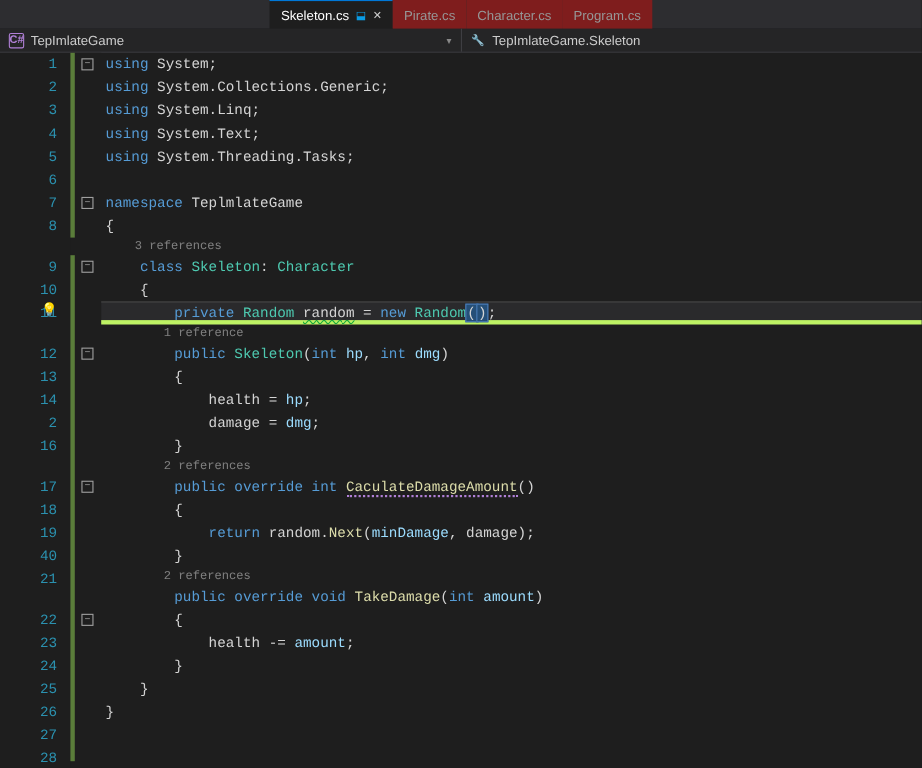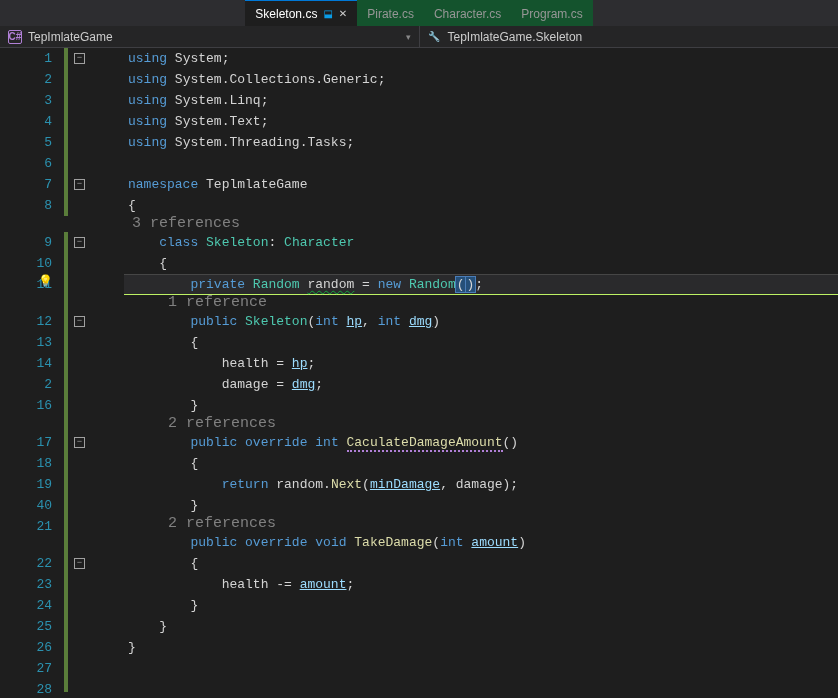--- a/index.html
+++ b/index.html
@@ -17,21 +17,21 @@
   background: #2d2d30;
   height: 26px;
   align-items: stretch;
   justify-content: center;
 }
 .tab {
   display: flex;
   align-items: center;
   padding: 0 10px;
   cursor: pointer;
-  background: #14532d;
+  background: #7f1d1d;
   color: #969696;
   font-family: 'Segoe UI', Tahoma, sans-serif;
   font-size: 12px;
   gap: 6px;
   border-top: 1px solid transparent;
 }
 .tab.active {
   background: #1e1e1e;
   color: #ffffff;
   border-top: 1px solid #0078d7;
@@ -115,43 +115,42 @@
 .code-area {
   flex: 1;
   position: relative;
 }
 .code-line {
   height: 21px;
   line-height: 21px;
   white-space: pre;
   padding-left: 4px;
   position: relative;
-  margin-left: 32px;
 }
 .code-line.highlighted {
   background: #2a2a2c;
   border-top: 1px solid #464646;
-  border-bottom: 1px solid #bef264;
+  border-bottom: 4px solid #bef264;
   height: 21px;
   box-sizing: border-box;
   line-height: 19px;
 }
 .ref-line {
   height: 16px;
   line-height: 16px;
   white-space: pre;
   padding-left: 4px;
-  font-size: 15px;
+  font-size: 11px;
   color: #808080;
 }
 .kw { color: #569cd6; }
 .type { color: #4ec9b0; }
 .method { color: #dcdcaa; }
 .num { color: #b5cea8; }
-.param { color: #9cdcfe; text-decoration: underline; }
+.param { color: #9cdcfe; }
 .paren-hl { background: #254f78; border: 1px solid #4a7db8; padding: 0 1px; margin: 0 -1px; }
 .squiggle {
   text-decoration: underline wavy #14a83c;
   text-decoration-thickness: 1px;
   text-underline-offset: 2px;
 }
 .squiggle-purple {
   border-bottom: 2px dotted #b180d7;
 }
 </style>

